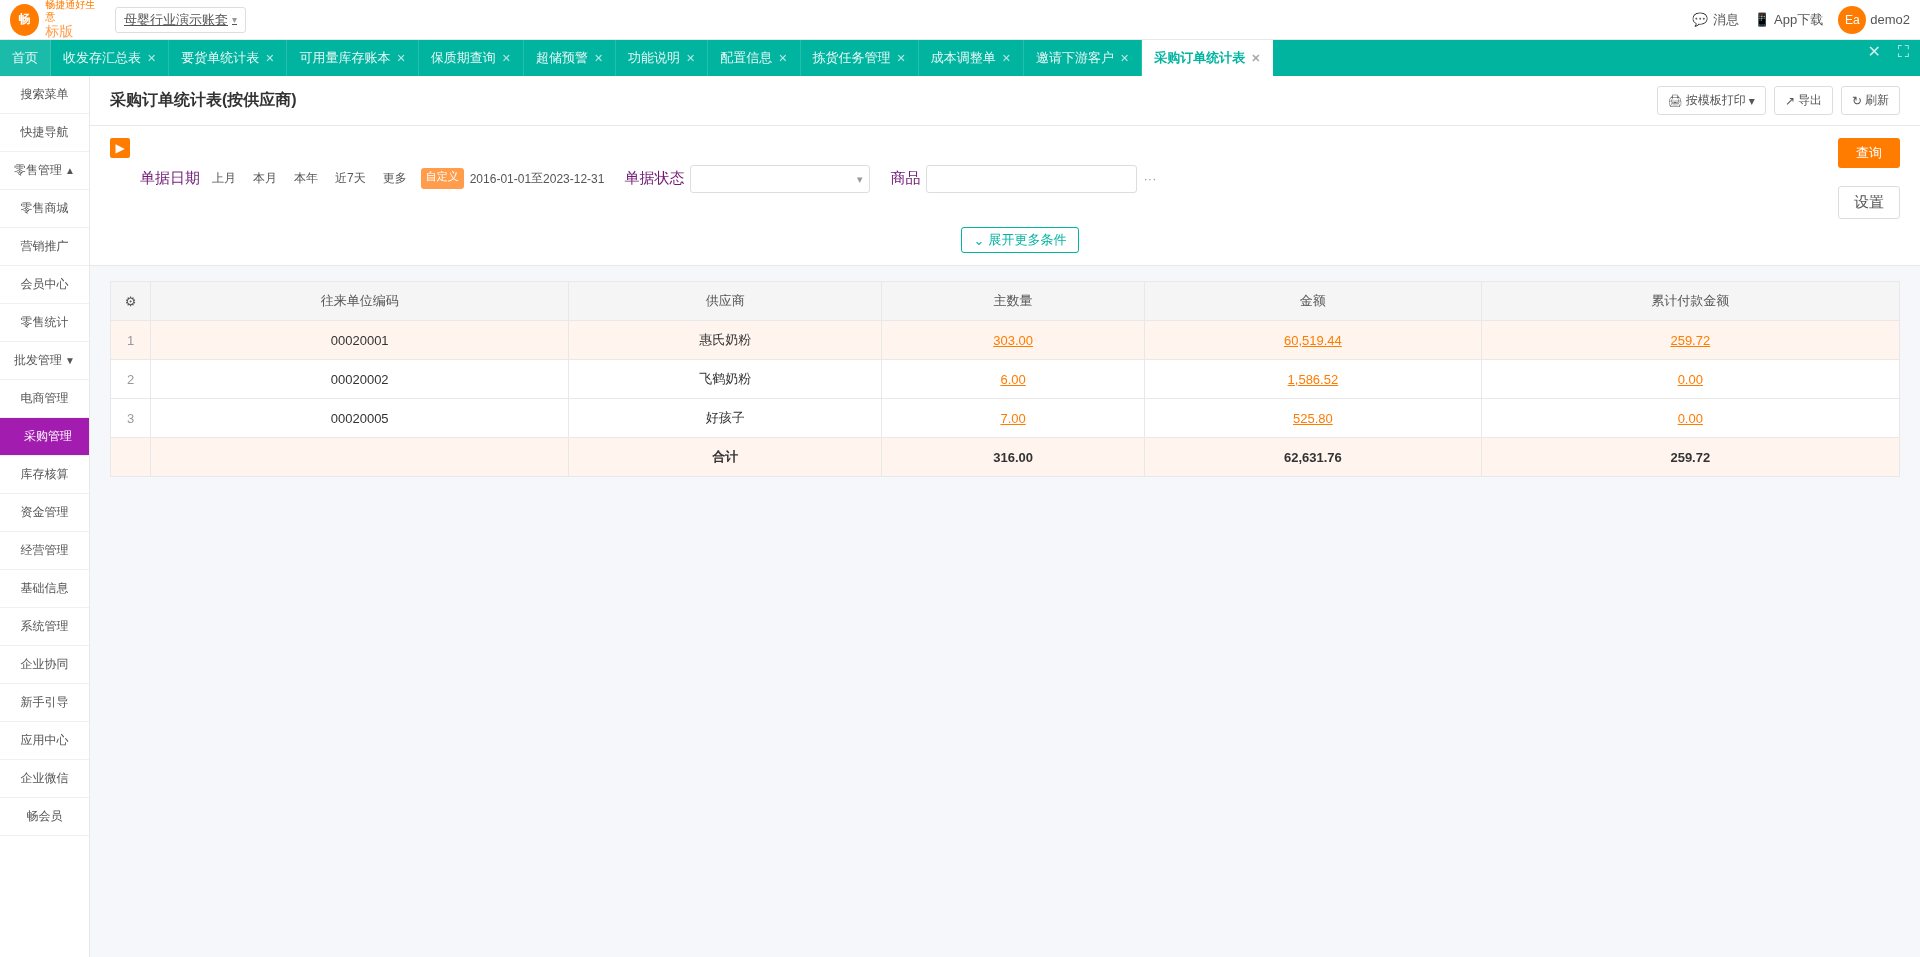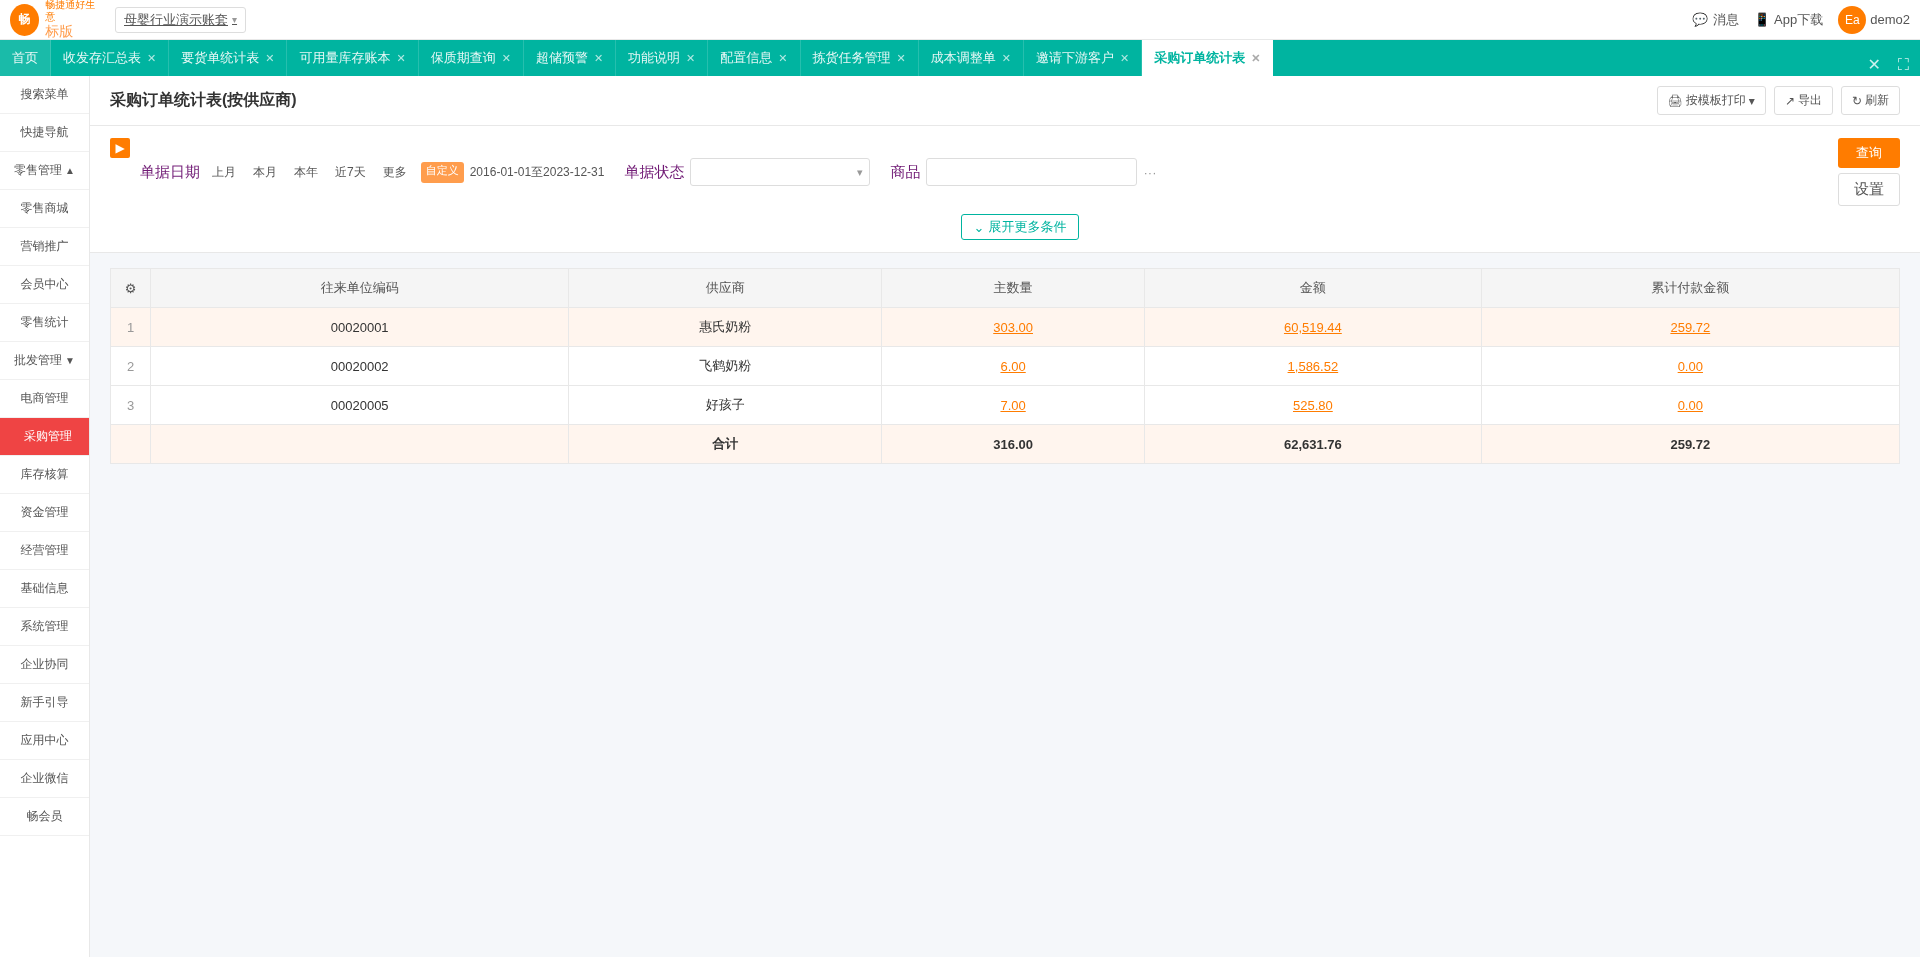--- a/index.html
+++ b/index.html
@@ -11,38 +11,38 @@
     .logo-icon { width: 32px; height: 32px; background: #ff7c00; border-radius: 50%; display: flex; align-items: center; justify-content: center; color: white; font-weight: bold; font-size: 12px; }
     .logo-text { font-size: 11px; color: #ff7c00; line-height: 1.2; }
     .workspace-selector { display: flex; align-items: center; gap: 4px; color: #555; font-size: 13px; cursor: pointer; border: 1px solid #ddd; padding: 3px 8px; border-radius: 3px; background: #fff; text-decoration: underline; }
     .workspace-selector .arrow { font-size: 10px; color: #999; }
     .top-right { margin-left: auto; display: flex; align-items: center; gap: 15px; }
     .top-right-item { display: flex; align-items: center; gap: 4px; color: #555; cursor: pointer; font-size: 13px; }
     .top-right-item .icon { color: #666; }
     .user-avatar { width: 28px; height: 28px; border-radius: 50%; background: #ff7c00; display: flex; align-items: center; justify-content: center; color: white; font-size: 12px; }
 
     
-    .nav-tabs { background: #00b4a0; display: flex; align-items: flex-end; height: 36px; flex-shrink: 0; overflow-x: auto; }
+    .nav-tabs { background: #00b4a0; display: flex; align-items: flex-start; height: 36px; flex-shrink: 0; overflow-x: auto; }
     .nav-tabs::-webkit-scrollbar { height: 0; }
     .nav-tab { display: flex; align-items: center; gap: 4px; padding: 0 12px; height: 36px; color: rgba(255,255,255,0.9); font-size: 13px; cursor: pointer; white-space: nowrap; border-right: 1px solid rgba(255,255,255,0.15); flex-shrink: 0; }
     .nav-tab.home { background: rgba(255,255,255,0.1); }
     .nav-tab.active { background: #fff; color: #00b4a0; font-weight: bold; }
     .nav-tab .close-btn { font-size: 11px; color: rgba(255,255,255,0.7); margin-left: 2px; }
     .nav-tab.active .close-btn { color: #aaa; }
     .nav-right-btns { margin-left: auto; display: flex; align-items: center; gap: 5px; padding-right: 5px; }
     .nav-icon-btn { color: rgba(255,255,255,0.8); cursor: pointer; padding: 2px 6px; font-size: 16px; }
 
     
     .main-layout { display: flex; flex: 1; overflow: hidden; }
 
     
     .sidebar { width: 90px; background: #fff; border-right: 1px solid #e8e8e8; display: flex; flex-direction: column; overflow-y: auto; flex-shrink: 0; }
     .sidebar::-webkit-scrollbar { width: 3px; }
     .sidebar-item { padding: 10px 5px; text-align: center; cursor: pointer; color: #555; font-size: 12px; border-bottom: 1px solid #f0f0f0; }
-    .sidebar-item.active { background: #ef4444; color: #fff; padding-left: 12px; }
+    .sidebar-item.active { background: #a21caf; color: #fff; padding-left: 12px; }
     .sidebar-item.has-sub { display: flex; align-items: center; justify-content: center; gap: 3px; }
     .sidebar-sub-arrow { font-size: 10px; }
 
     
     .content { flex: 1; display: flex; flex-direction: column; overflow: hidden; background: #f5f7fa; }
 
     
     .page-header { background: #fff; padding: 10px 20px; display: flex; align-items: center; justify-content: space-between; border-bottom: 1px solid #e8e8e8; flex-shrink: 0; }
     .page-title { font-size: 16px; font-weight: bold; color: #333; }
     .header-actions { display: flex; align-items: center; gap: 8px; }
@@ -76,21 +76,21 @@
     .data-table .row-num { color: #999; }
     .data-table .link { color: #ff7c00; text-decoration: underline; cursor: pointer; }
     .table-footer { background: #fff5ee; }
     .table-footer td { font-weight: bold; color: #333; border: 1px solid #e8e8e8; padding: 10px 12px; text-align: center; }
     .collapse-arrow { width: 20px; height: 20px; background: #ff7c00; color: #fff; display: flex; align-items: center; justify-content: center; cursor: pointer; border-radius: 2px; font-size: 12px; flex-shrink: 0; }
 
     
     .filter-header { display: flex; align-items: flex-start; gap: 10px; }
     .filter-fields { flex: 1; }
     .filter-main-row { display: flex; align-items: center; gap: 20px; flex-wrap: wrap; }
-    .query-btn-area { display: flex; flex-direction: column; gap: 5px; margin-left: auto; }
+    .query-btn-area { display: flex; flex-direction: column; gap: 18px; margin-left: auto; }
   </style>
 </head>
 <body>
 
 <div class="top-bar">
   <div class="logo">
     <div class="logo-icon">
       <span>畅</span>
     </div>
     <div class="logo-text">

